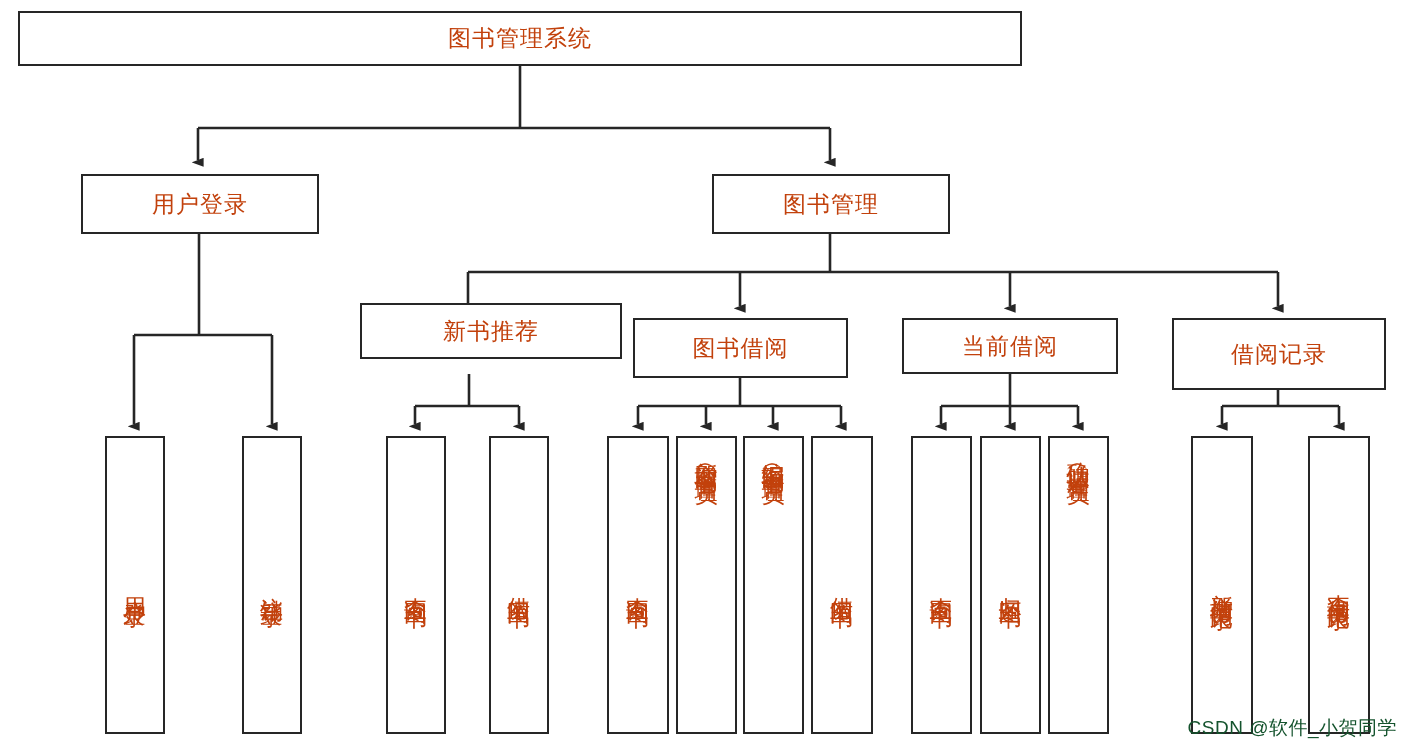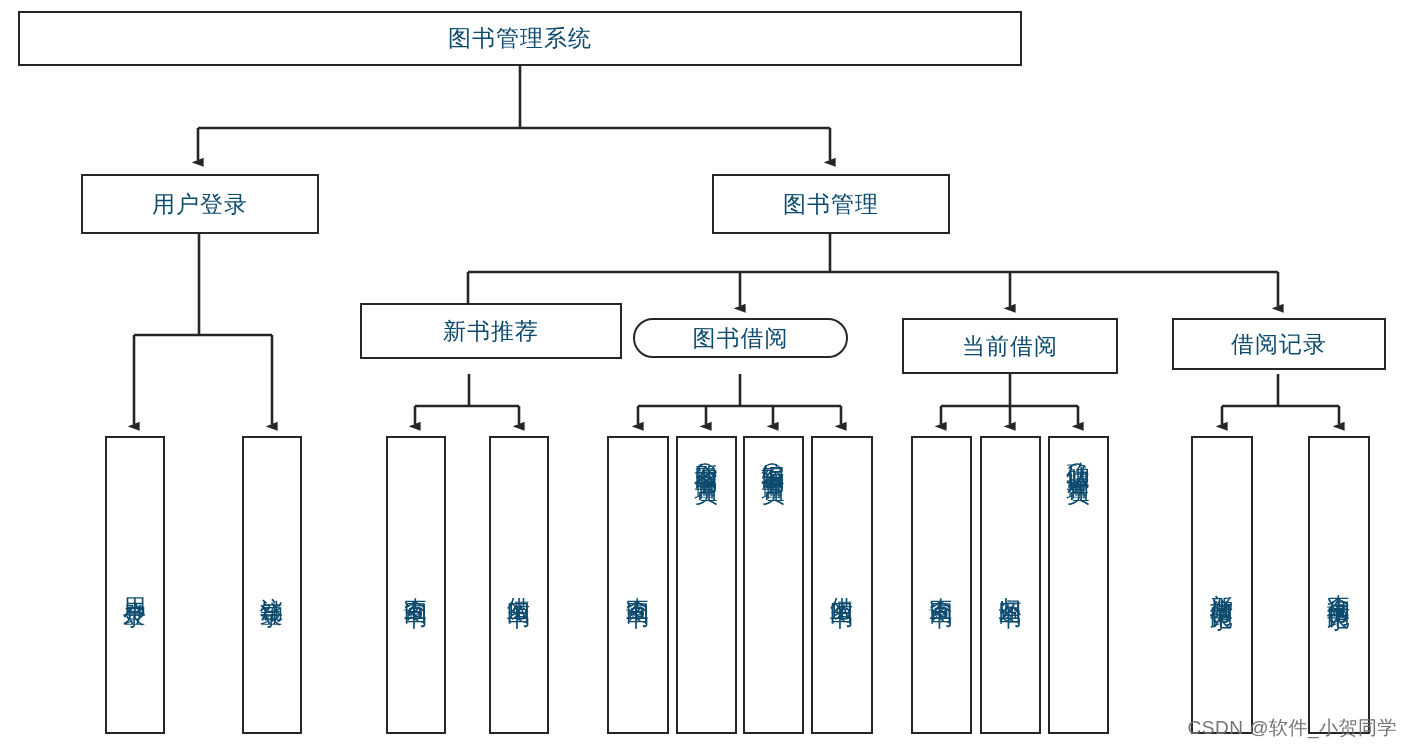--- a/index.html
+++ b/index.html
@@ -24,21 +24,21 @@
     background: #ffffff;
     display: flex;
     align-items: center;
     justify-content: center;
     color: #1a1a1a;
   }
   .node-label {
     display: block;
     text-align: center;
     line-height: 1.05;
-    color: #0c4a6e;
+    color: #c2410c;
   }
   .h-node .node-label {
     font-size: 23px;
     letter-spacing: 1px;
   }
   .v-node {
     align-items: flex-start;
     padding-top: 6px;
   }
   .v-node .node-label {
@@ -58,21 +58,21 @@
     top: 0;
     width: 1405px;
     height: 747px;
     pointer-events: none;
   }
   .watermark {
     position: absolute;
     right: 8px;
     bottom: 6px;
     font-size: 19px;
-    color: #737373;
+    color: #14532d;
     letter-spacing: 0.5px;
     white-space: nowrap;
   }
 </style>
 </head>
 <body>
 
 <div id="canvas">
 
   <svg class="links" viewBox="0 0 1405 747">
@@ -134,29 +134,29 @@
   </div>
 
   <div class="node h-node" style="left:712px; top:174px; width:238px; height:60px;justify-content:center;">
     <span class="node-label">图书管理</span>
   </div>
 
   <div class="node h-node" style="left:360px; top:303px; width:262px; height:56px;">
     <span class="node-label">新书推荐</span>
   </div>
 
-  <div class="node h-node" style="left:633px; top:318px; width:215px; height:40px;border-radius:24px;">
+  <div class="node h-node" style="left:633px; top:318px; width:215px; height:60px;">
     <span class="node-label">图书借阅</span>
   </div>
 
   <div class="node h-node" style="left:902px; top:318px; width:216px; height:56px;justify-content:center;">
     <span class="node-label">当前借阅</span>
   </div>
 
-  <div class="node h-node" style="left:1172px; top:318px; width:214px; height:52px;">
+  <div class="node h-node" style="left:1172px; top:318px; width:214px; height:72px;">
     <span class="node-label">借阅记录</span>
   </div>
 
   <div class="node v-node v-mid" style="left:105px; top:436px; width:60px; height:298px;">
     <span class="node-label">用户登录</span>
   </div>
 
   <div class="node v-node v-mid" style="left:242px; top:436px; width:60px; height:298px;">
     <span class="node-label">注销登录</span>
   </div>

